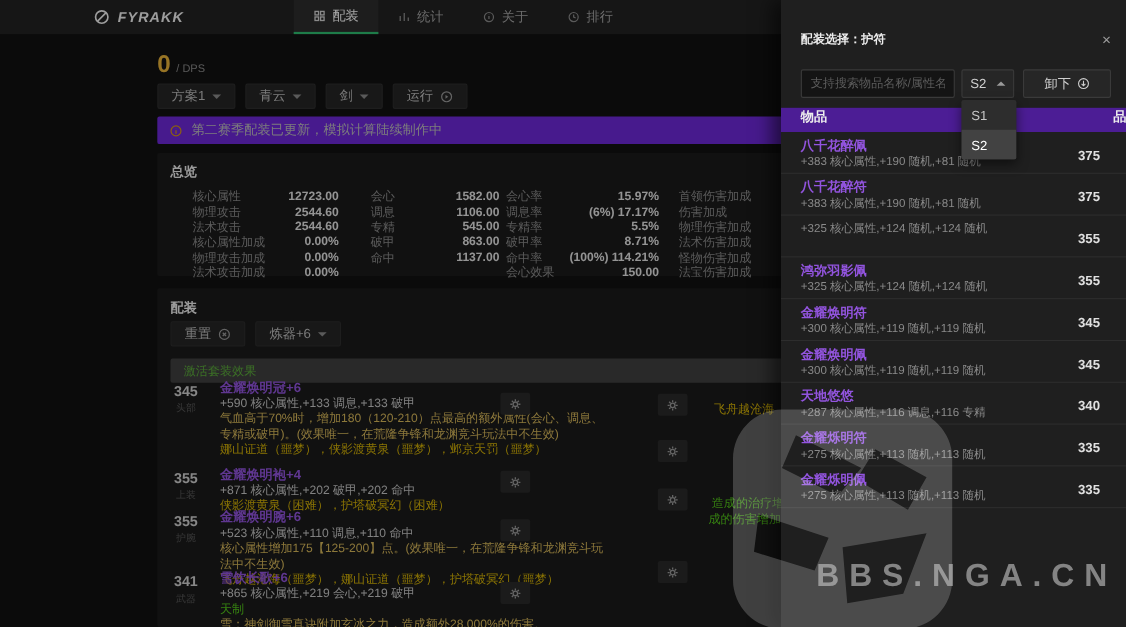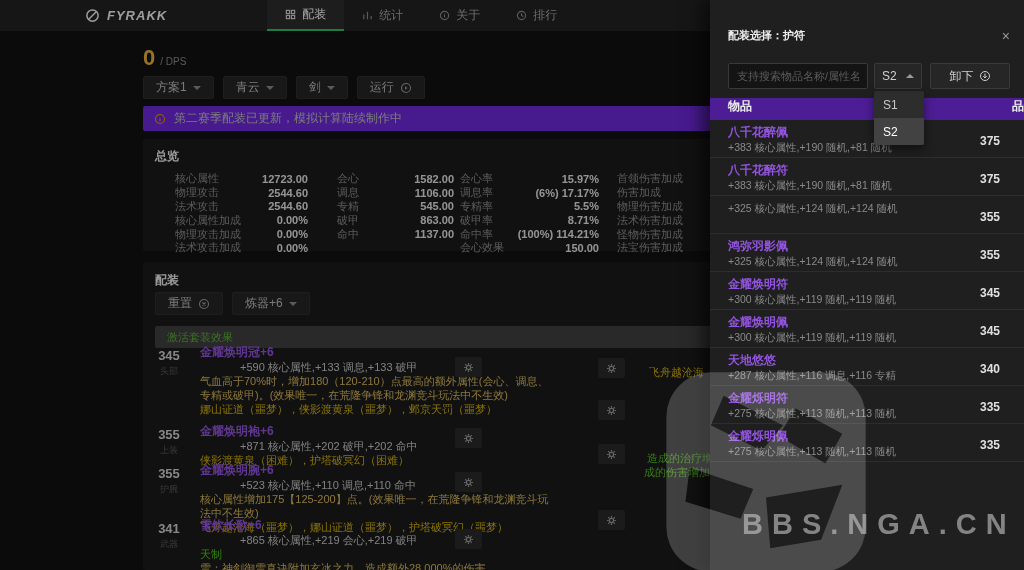--- a/index.html
+++ b/index.html
@@ -51,21 +51,21 @@
   .gp-btns { position:absolute; left:12px; top:30px; display:flex; gap:9px; }
   .set-bar { position:absolute; left:12px; top:64px; width:560px; height:22px; background:#404040;
     border-radius:2px; display:flex; align-items:center; padding-left:12px; color:#5bad3a; font-size:11px; }
 
   .card { position:absolute; }
   .lvl-badge { position:absolute; left:7px; top:3px; width:38px; text-align:center; }
   .lvl-num { color:#cfcfcf; font-size:13px; font-weight:bold; }
   .lvl-slot { color:#565656; font-size:9px; margin-top:2px; }
   .card-text { position:absolute; left:57px; top:0; width:352px; line-height:14px; }
   .item-name { color:#9254de; font-size:12px; font-weight:bold; margin-bottom:1px; }
-  .item-stats { color:#c6c6c6; font-size:11px;margin-left:40px; }
+  .item-stats { color:#c6c6c6; font-size:11px; }
   .item-desc { color:#d8b85a; font-size:11px; }
   .item-craft { color:#52c41a; font-size:11px; }
   .item-src { color:#d4b106; font-size:11px; }
   .gear-btn { position:absolute; width:27px; height:20px; background:#2a2a2a; border-radius:2px;
     display:flex; align-items:center; justify-content:center; color:#9a9a9a; cursor:pointer; }
   .gear-btn svg { width:11px; height:11px; }
 
   .frag { position:absolute; font-size:11px; line-height:14px; white-space:nowrap; }
   .frag-yellow { color:#d4b106; }
   .frag-green { color:#52c41a; }
@@ -359,21 +359,21 @@
         </svg>
       </div>
     </div>
 
     <div class="card" style="left:143px; top:393px;">
       <div class="lvl-badge">
         <div class="lvl-num">355</div>
         <div class="lvl-slot">上装</div>
       </div>
       <div class="card-text">
-        <div class="item-name">金耀焕明袍+6</div>
+        <div class="item-name">金耀焕明袍+4</div>
         <div class="item-stats">+871 核心属性,+202 破甲,+202 命中</div>
         <div class="item-src">侠影渡黄泉（困难），护塔破冥幻（困难）</div>
       </div>
       <div class="gear-btn" style="left:312px; top:4px;">
         <svg viewBox="0 0 24 24" fill="none" stroke="currentColor" stroke-width="2.6">
           <circle cx="12" cy="12" r="4.5"></circle>
           <path d="M12 2v4M12 18v4M2 12h4M18 12h4M5 5l2.8 2.8M16.2 16.2 19 19M19 5l-2.8 2.8M7.8 16.2 5 19"></path>
         </svg>
       </div>
     </div>

